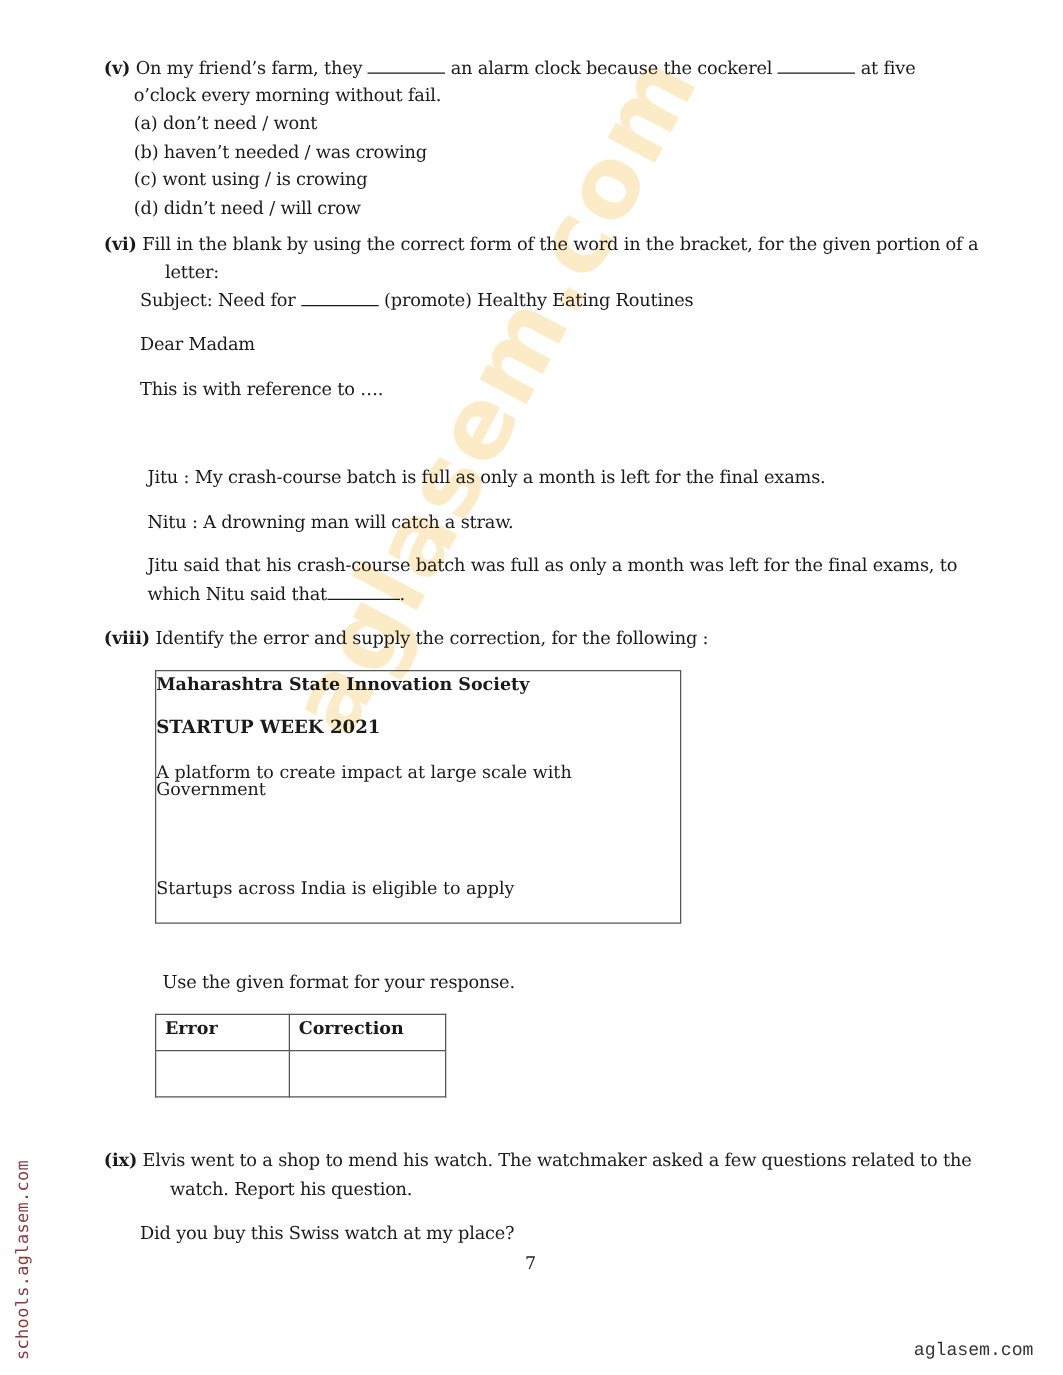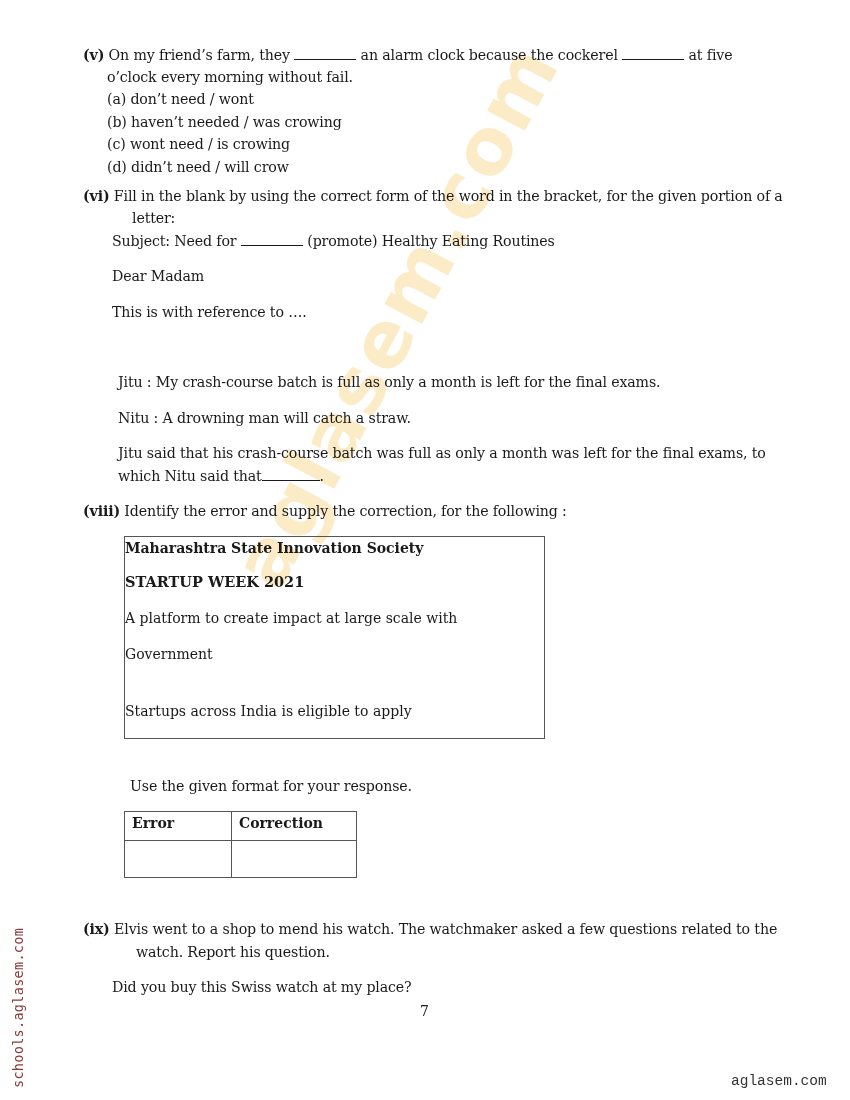--- a/index.html
+++ b/index.html
@@ -39,21 +39,21 @@
     <span class="qnum">(v)</span>
     <span>On my friend’s farm, they</span>
     <span class="blank" style="width:62px;"></span>
     <span>an alarm clock because the cockerel</span>
     <span class="blank" style="width:62px;"></span>
     <span>at five</span>
   </div>
   <div class="line" style="left:107px; top:68px;">o’clock every morning without fail.</div>
   <div class="line" style="left:107px; top:90px;">(a) don’t need /  wont</div>
   <div class="line" style="left:107px; top:113px;">(b) haven’t needed /  was crowing</div>
-  <div class="line" style="left:107px; top:135px;">(c) wont need /  is crowing</div>
+  <div class="line" style="left:107px; top:135px;">(c) wont using /  is crowing</div>
   <div class="line" style="left:107px; top:158px;">(d) didn’t need /  will crow</div>
 
   <div class="line" style="left:83px; top:187px;">
     <span class="qnum">(vi)</span>
     <span>Fill in the blank by using the correct form of the word in the bracket, for the given portion of a</span>
   </div>
   <div class="line" style="left:100px; top:209px;margin-left:32px;">letter:</div>
   <div class="line" style="left:112px; top:232px;">
     <span>Subject: Need for</span>
     <span class="blank" style="width:62px;"></span>
@@ -71,21 +71,21 @@
 
   <div class="line" style="left:83px; top:502px;">
     <span class="qnum">(viii)</span>
     <span>Identify the error and supply the correction, for the following :</span>
   </div>
 
   <div class="notice">
     <div class="row bold" style="top:2px;">Maharashtra State Innovation Society</div>
     <div class="row bold" style="top:36px; font-size:14.5px;">STARTUP WEEK 2021</div>
     <div class="row" style="top:72px;">A platform to create impact at large scale with</div>
-    <div class="row" style="top:108px;">Government</div>
+    <div class="row" style="top:86px;">Government</div>
     <div class="row" style="top:165px;">Startups across India is eligible to apply</div>
   </div>
 
   <div class="line" style="left:130px; top:777px;">Use the given format for your response.</div>
 
   <table class="resp-table">
     <tbody>
         <tr>
       <th class="col1">Error</th>
       <th class="col2">Correction</th>

